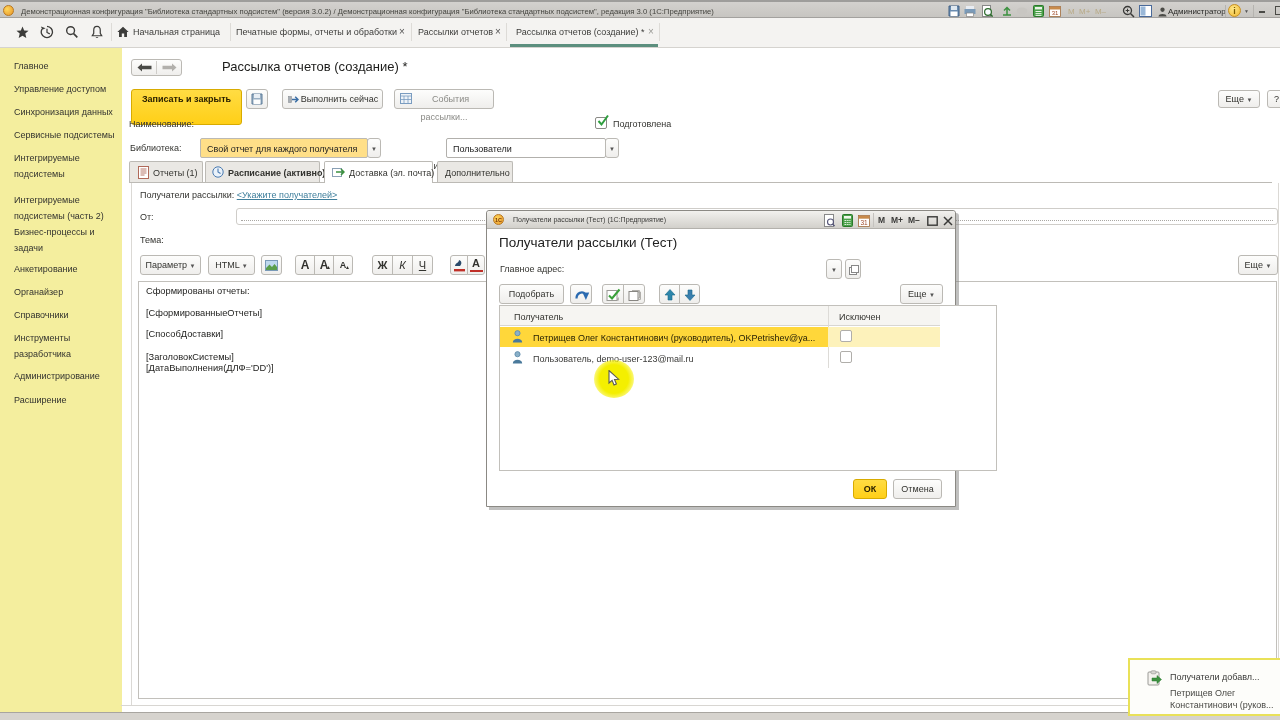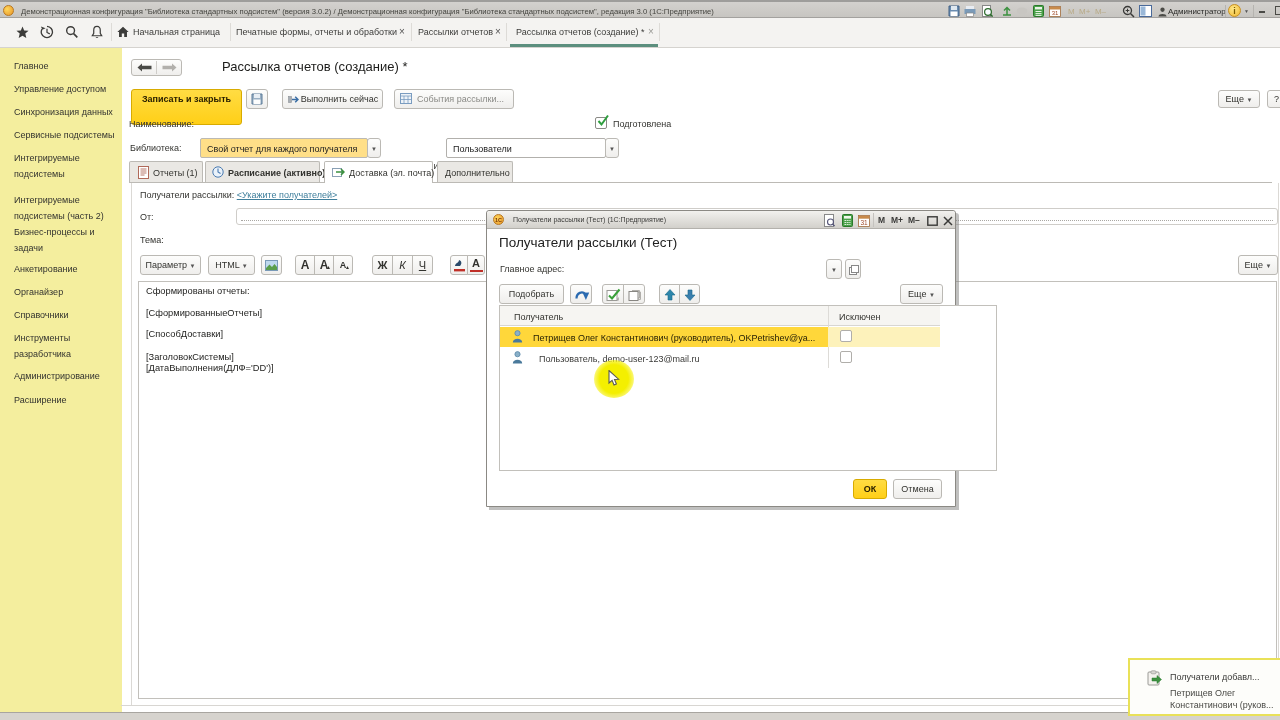--- a/index.html
+++ b/index.html
@@ -166,21 +166,21 @@
   <svg class="abs" style="left:251px;top:93px" width="12" height="12" viewBox="0 0 12 12">
       <path d="M1 1 L11 1 L11 11 L1 11 Z" fill="#9ab0c4" stroke="#5a7a98"></path>
       <rect x="3" y="1" width="6" height="4" fill="#e8eef4"></rect>
       <rect x="2.5" y="6.5" width="7" height="4.5" fill="#fdfdfd"></rect>
     </svg>
   <div class="btn" style="left:282px;top:89px;width:101px;height:20px;line-height:18px;"><span style="margin-left:14px">Выполнить сейчас</span></div>
   <svg class="abs" style="left:288px;top:94px" width="11" height="11" viewBox="0 0 11 11">
       <rect x="0.5" y="2.5" width="3" height="6" fill="#a8aeb4" stroke="#8a9096" stroke-width="0.6"></rect>
       <path d="M4 5.5 L10 5.5 M7.2 2.8 L10 5.5 L7.2 8.2" stroke="#3a6ea5" stroke-width="1.5" fill="none"></path>
     </svg>
-  <div class="btn" style="left:394px;top:89px;width:120px;height:20px;line-height:18px;color:#8a8a86;"><span style="margin-left:13px">События рассылки...</span></div>
+  <div class="btn" style="left:394px;top:89px;width:100px;height:20px;line-height:18px;color:#8a8a86;"><span style="margin-left:13px">События рассылки...</span></div>
   <svg class="abs" style="left:400px;top:93px" width="12" height="11" viewBox="0 0 12 11">
       <rect x="0.5" y="0.5" width="11" height="10" fill="#eef3f8" stroke="#7a9cc0"></rect>
       <path d="M0.5 3 L11.5 3 M0.5 6.5 L11.5 6.5 M4 3 L4 10.5 M8 3 L8 10.5" stroke="#7a9cc0" stroke-width="0.8"></path>
     </svg>
   <div class="btn" style="left:1218px;top:90px;width:42px;height:18px;line-height:16px;">Еще <span class="arr">▼</span></div>
   <div class="btn" style="left:1267px;top:90px;width:19px;height:18px;line-height:16px;">?</div>
 
   <div class="lab" style="left:129px;top:119px;">Наименование:</div>
   <div class="abs" style="left:595px;top:117px;width:12px;height:12px;background:#fff;border:1px solid #8a8a86;border-radius:2px;"></div>
   <svg class="abs" style="left:596px;top:113px" width="14" height="15" viewBox="0 0 14 15">
@@ -354,21 +354,21 @@
       <svg style="position:absolute;left:12px;top:24px" width="11" height="13" viewBox="0 0 11 13">
           <circle cx="5.5" cy="3.2" r="2.6" fill="#8ab0c8" stroke="#5a88a8" stroke-width="0.8"></circle>
           <path d="M0.8 12.5 C0.8 7.5 10.2 7.5 10.2 12.5 Z" fill="#4a7a9b"></path>
         </svg>
       <div style="position:absolute;left:33px;top:27px;color:#211c04;white-space:nowrap;">Петрищев Олег Константинович (руководитель), OKPetrishev@ya...</div>
       <div style="position:absolute;left:340px;top:24px;width:12px;height:12px;background:#fff;border:1px solid #b0aeaa;border-radius:2px;"></div>
       <svg style="position:absolute;left:12px;top:45px" width="11" height="13" viewBox="0 0 11 13">
           <circle cx="5.5" cy="3.2" r="2.6" fill="#8ab0c8" stroke="#5a88a8" stroke-width="0.8"></circle>
           <path d="M0.8 12.5 C0.8 7.5 10.2 7.5 10.2 12.5 Z" fill="#4a7a9b"></path>
         </svg>
-      <div style="position:absolute;left:39px;top:48px;color:#3a3a38;white-space:nowrap;">Пользователь, demo-user-123@mail.ru</div>
+      <div style="position:absolute;left:33px;top:48px;color:#3a3a38;white-space:nowrap;">Пользователь, demo-user-123@mail.ru</div>
       <div style="position:absolute;left:340px;top:45px;width:12px;height:12px;background:#fff;border:1px solid #b0aeaa;border-radius:2px;"></div>
     </div>
 
     <div class="abs" style="left:107px;top:149px;width:40px;height:38px;border-radius:50%;background:radial-gradient(circle, #f4ef00 52%, rgba(246,240,8,0.55) 72%, rgba(246,240,8,0) 96%);"></div>
     <svg class="abs" style="left:121px;top:159px" width="13" height="16" viewBox="0 0 13 16">
         <path d="M1 0.5 L1 13 L4.1 10.4 L6 15 L8.4 14 L6.5 9.5 L10.6 9.2 Z" fill="#fff" stroke="#5a5a56" stroke-width="1.1"></path>
       </svg>
 
     <div class="btn" style="left:366px;top:268px;width:34px;height:20px;background:linear-gradient(#ffdc43,#ffcf17);border-color:#d8ab00;color:#2a2000;font-weight:bold;line-height:18px;">ОК</div>
     <div class="btn" style="left:406px;top:268px;width:49px;height:20px;line-height:18px;">Отмена</div>

